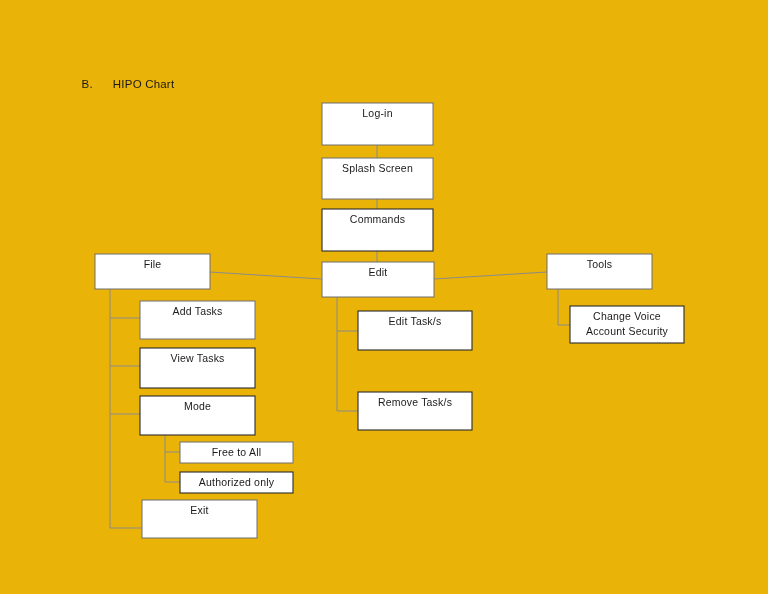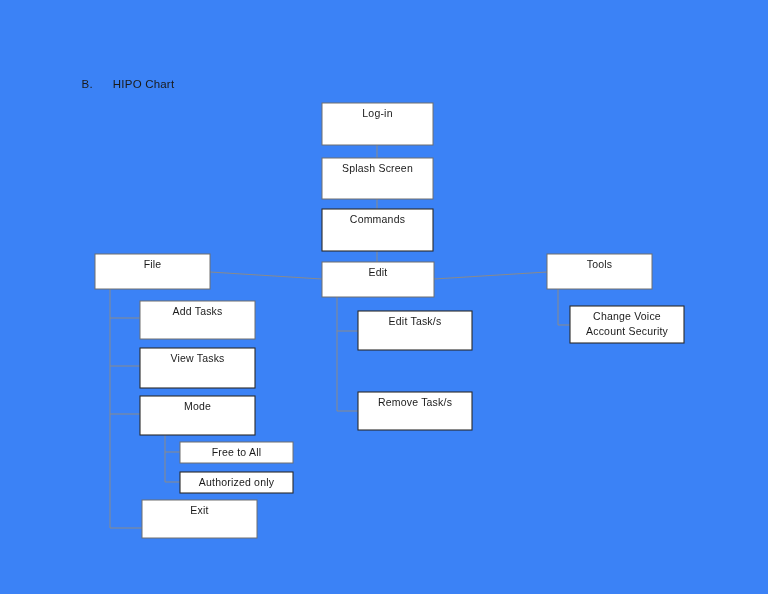--- a/index.html
+++ b/index.html
@@ -13,21 +13,21 @@
     height: 594px;
     font-family: "Liberation Sans", sans-serif;
     color: #000000;
     overflow: hidden;
     position: relative;
   }
   #page {
     position: relative;
     width: 768px;
     height: 594px;
-    background: #3b82f6;
+    background: #eab308;
   }
   .heading {
     position: absolute;
     left: 68px;
     top: 66px;
     font-size: 11.5px;
     color: #1a1a1a;
     letter-spacing: 0.2px;
     white-space: pre;
   }

